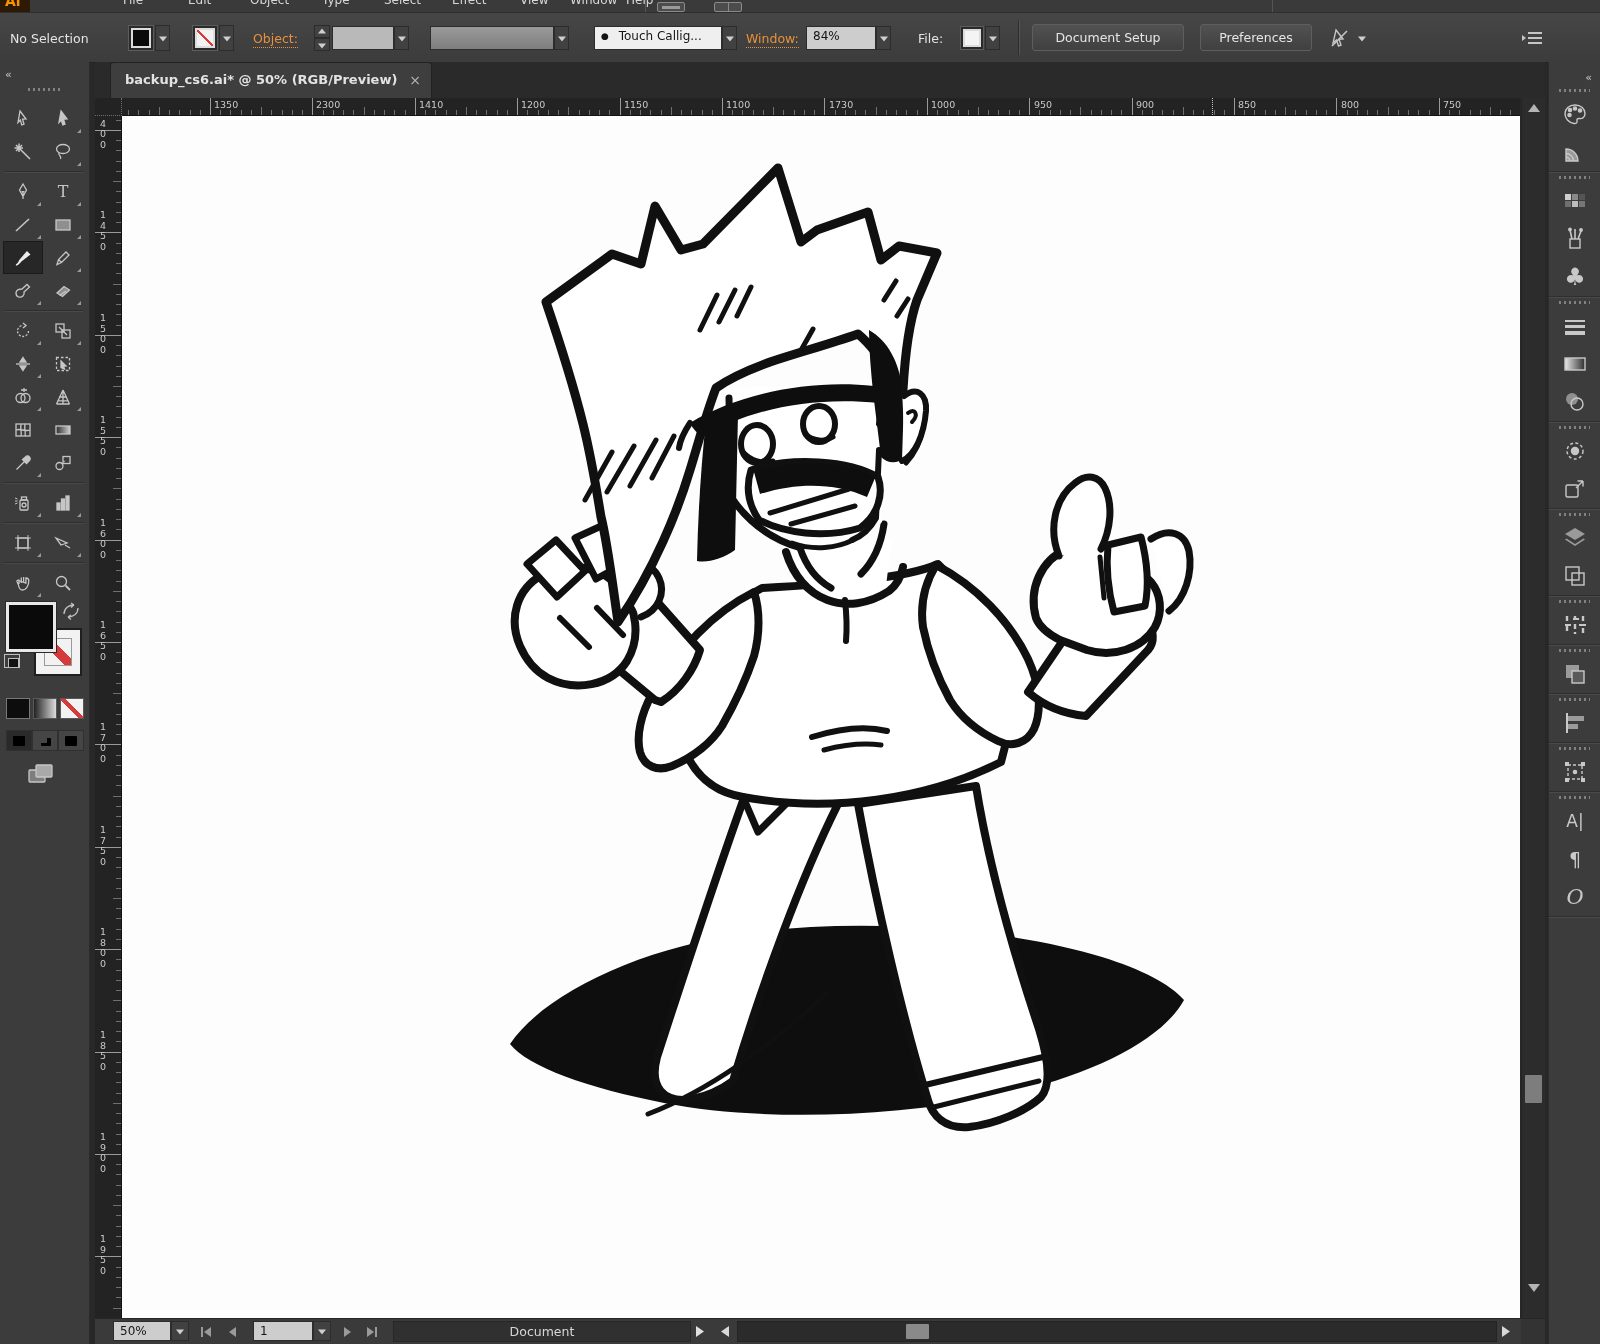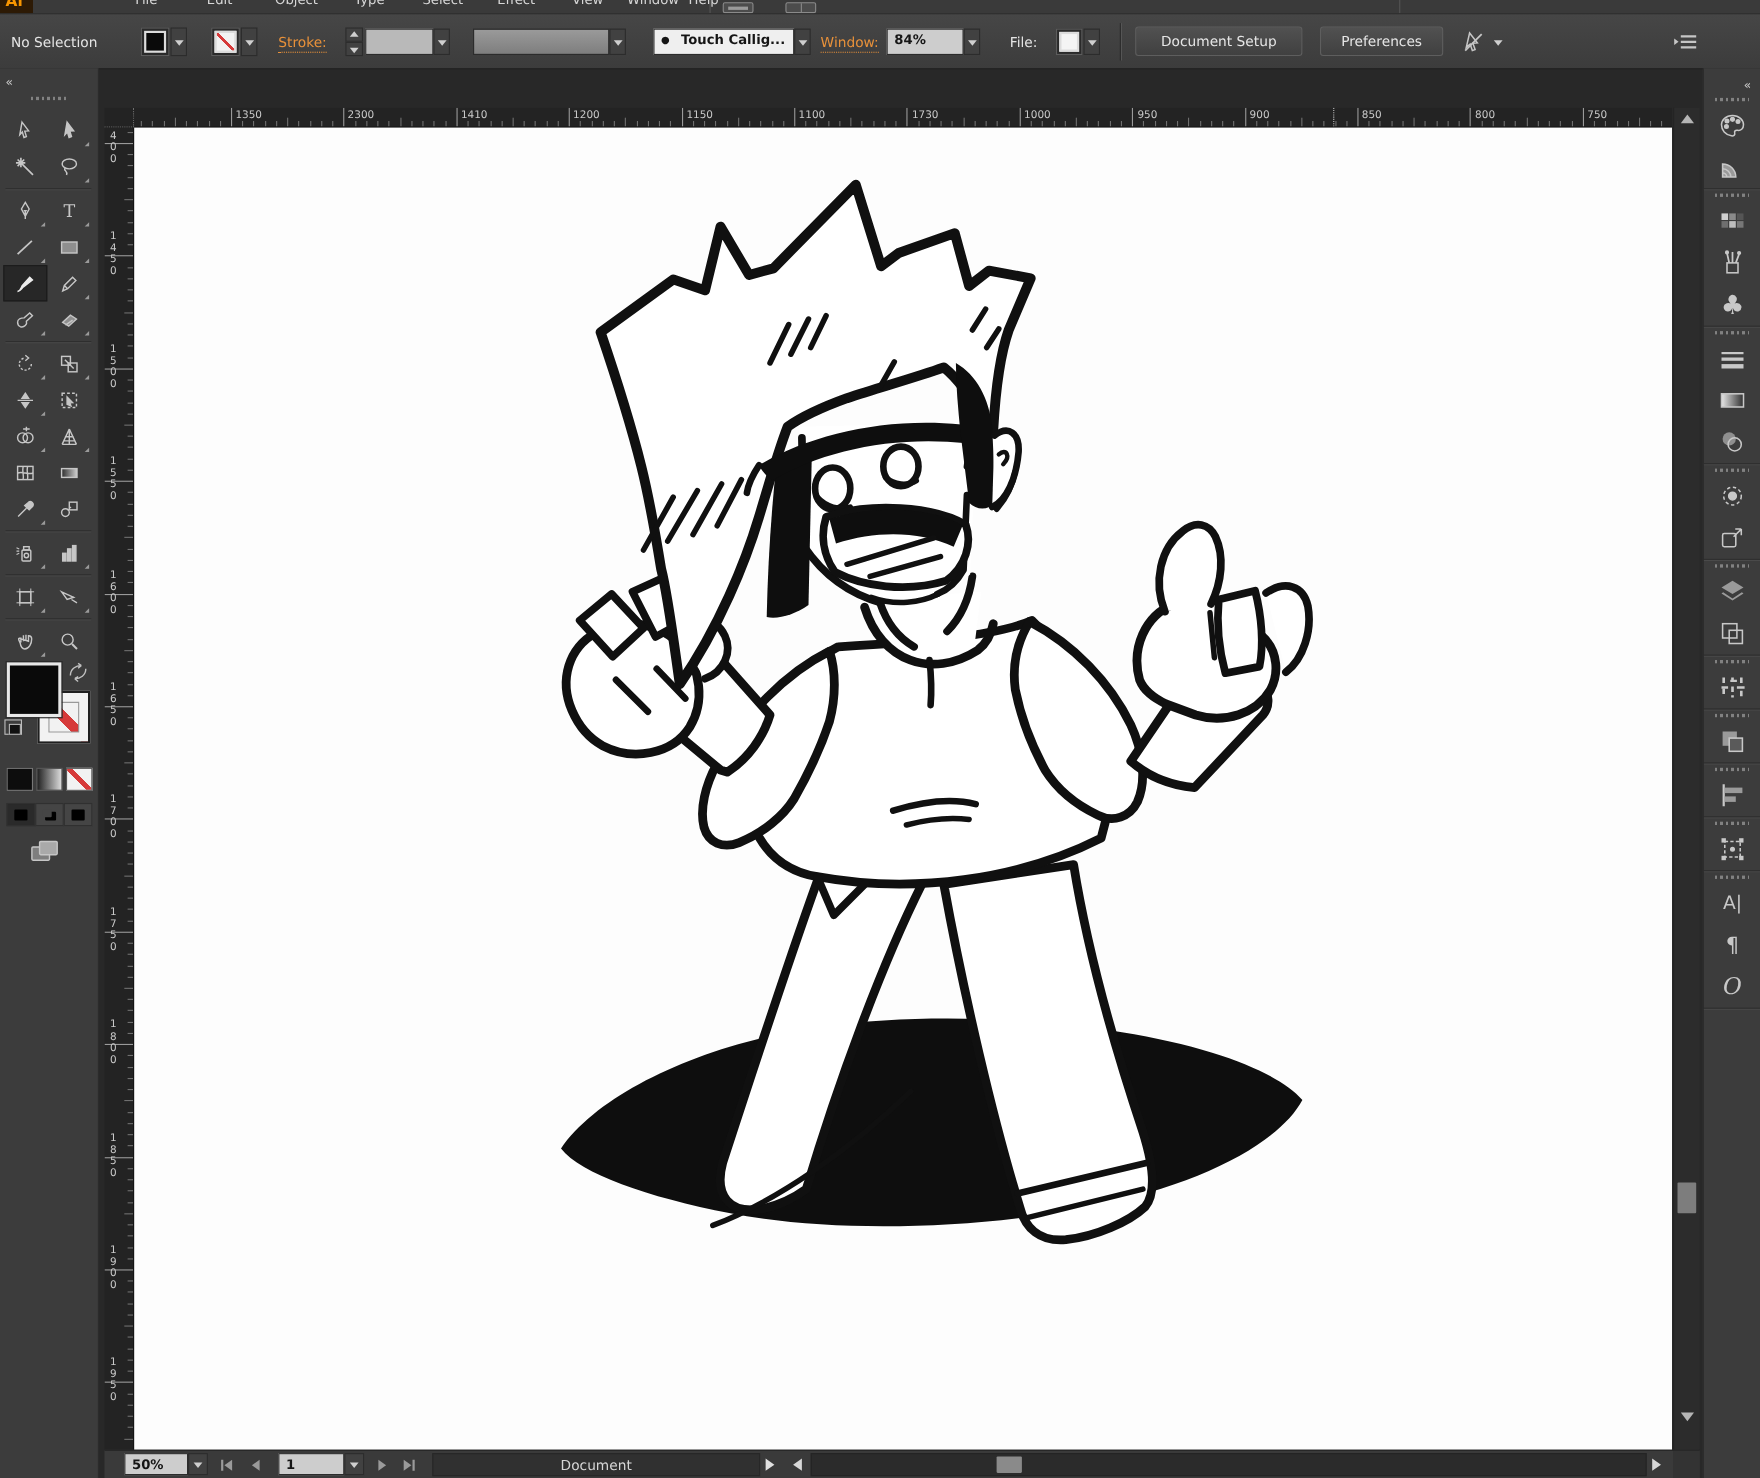--- a/index.html
+++ b/index.html
@@ -20,21 +20,21 @@
   .cb-label{position:absolute;top:18px;font-size:12.5px;color:#e4e4e4;}
   .cb-orange{color:#e8913a;border-bottom:1px dotted #e8913a;padding-bottom:1px;}
   .swatch-frame{position:absolute;box-sizing:border-box;border:1px solid #5c5c5c;background:#2a2a2a;}
   .swatch{position:absolute;inset:2px;border:2px solid #dcdcdc;}
   .red-slash{background:linear-gradient(45deg,transparent 44%,#d63a3a 44%,#d63a3a 56%,transparent 56%),#f2f2f2;}
   .dd-btn{position:absolute;width:15px;background:#414141;border:1px solid #2c2c2c;box-sizing:border-box;}
   .tri-d{position:absolute;left:50%;top:50%;transform:translate(-50%,-30%);width:0;height:0;
     border-left:4px solid transparent;border-right:4px solid transparent;border-top:5px solid #cfcfcf;}
   .tri-u{position:absolute;left:50%;top:50%;transform:translate(-50%,-70%);width:0;height:0;
     border-left:4px solid transparent;border-right:4px solid transparent;border-bottom:5px solid #cfcfcf;}
-  .field{position:absolute;background:#cdcdcd;border:1px solid #2c2c2c;box-sizing:border-box;color:#151515;font-size:12px;padding:2px 0 0 6px;font-weight:bold;}
+  .field{position:absolute;background:#cdcdcd;border:1px solid #2c2c2c;box-sizing:border-box;color:#151515;font-size:12px;padding:2px 0 0 6px;}
   .btn{position:absolute;background:linear-gradient(#515151,#404040);border:1px solid #5e5e5e;border-radius:3px;
     color:#e6e6e6;font-size:12.5px;text-align:center;box-sizing:border-box;}
   .vdiv{position:absolute;width:1px;background:#2c2c2c;box-shadow:1px 0 0 #555;}
   
   #toolpanel{left:0;top:62px;width:90px;height:1282px;background:#3c3c3c;border-right:1px solid #2b2b2b;box-sizing:border-box;}
   .collapse{color:#c9c9c9;font-size:11px;}
   .grip{height:3px;background:repeating-linear-gradient(90deg,#818181 0 2px,transparent 2px 5px);}
   #toolgrid{position:absolute;left:3px;top:40px;width:82px;}
   .trow{display:flex;}
   .tool{width:40px;height:33px;display:flex;align-items:center;justify-content:center;color:#c6c6c6;position:relative;}
@@ -104,21 +104,21 @@
         <i class="tri-d"></i>
       </div>
 
     <div class="swatch-frame" style="left:192px;top:12px;width:26px;height:26px;">
       <div class="swatch red-slash"></div>
     </div>
     <div class="dd-btn" style="left:219px;top:12px;height:26px;">
         <i class="tri-d"></i>
       </div>
 
-    <span class="cb-label cb-orange" style="left:253px;">Stroke:</span>
+    <span class="cb-label cb-orange" style="left:253px;">Object:</span>
 
     <div class="dd-btn" style="left:314px;top:12px;height:13px;width:16px;">
         <i class="tri-u"></i>
       </div>
     <div class="dd-btn" style="left:314px;top:25px;height:13px;width:16px;">
         <i class="tri-d"></i>
       </div>
     <div class="field" style="left:332px;top:13px;width:62px;height:24px;background:#b9b9b9;"></div>
     <div class="dd-btn" style="left:394px;top:13px;height:24px;">
         <i class="tri-d"></i>
@@ -428,20 +428,26 @@
       </div>
 
     <div class="abs" style="left:26px;top:700px;color:#c6c6c6;">
       <svg width="30" height="24" viewBox="0 0 30 24">
           <rect x="3" y="8" width="16" height="12" rx="1" fill="#7e7e7e" stroke="#c6c6c6" stroke-width="1.3"></rect>
           <rect x="10" y="3" width="16" height="12" rx="1" fill="#a9a9a9" stroke="#c6c6c6" stroke-width="1.3"></rect>
         </svg>
     </div>
   </div>
 
+  <div id="tabrow" class="abs">
+    <div id="doctab">
+      <span>backup_cs6.ai* @ 50% (RGB/Preview)</span>
+      <span id="tab-close">×</span>
+    </div>
+  </div>
 
   <div id="ruler-corner" class="abs"></div>
   <div id="ruler-top" class="abs">
       <div class="rt" style="left: 6.08px; height: 5px;"></div>
       <div class="rt" style="left: 16.32px; height: 5px;"></div>
       <div class="rt" style="left: 26.56px; height: 5px;"></div>
       <div class="rt" style="left: 36.8px; height: 8px;"></div>
       <div class="rt" style="left: 47.04px; height: 5px;"></div>
       <div class="rt" style="left: 57.28px; height: 5px;"></div>
       <div class="rt" style="left: 67.52px; height: 5px;"></div>

